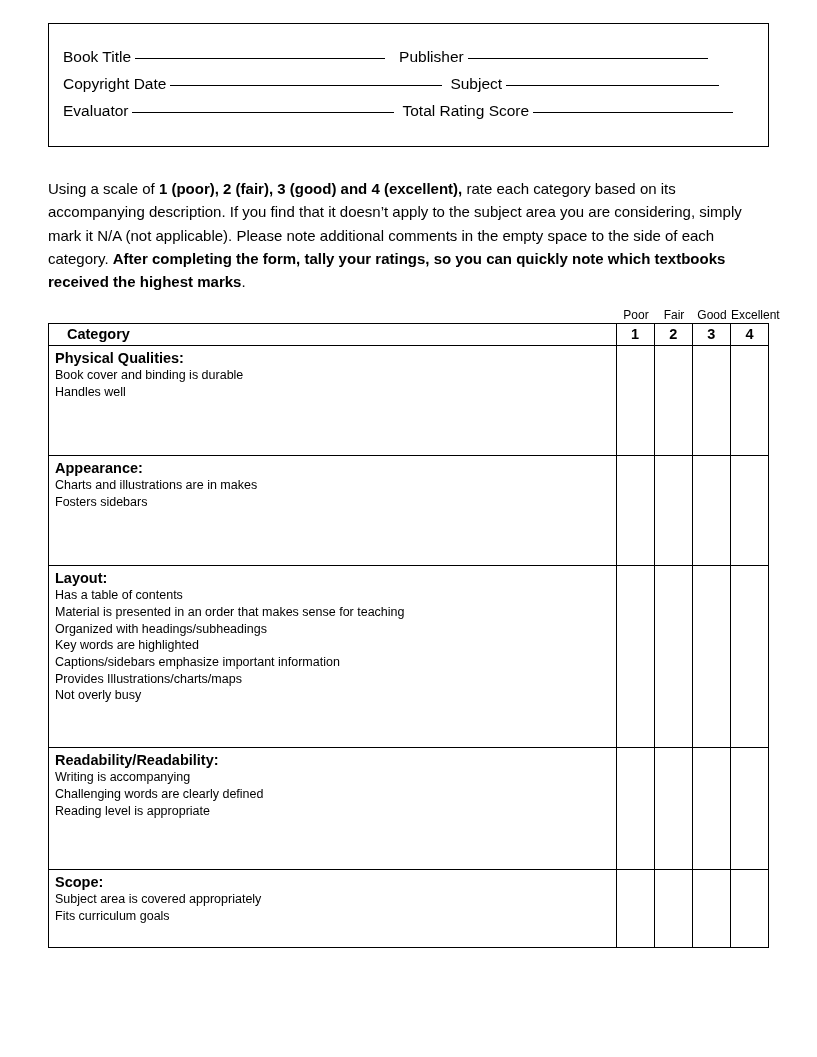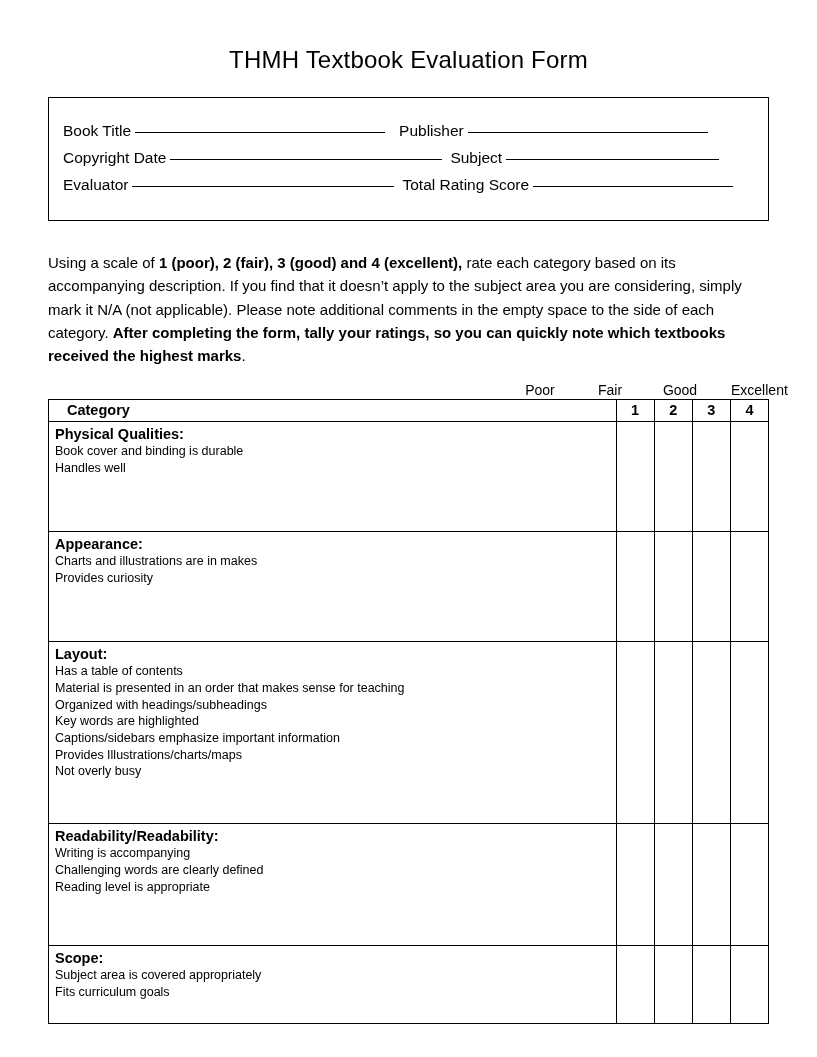--- a/index.html
+++ b/index.html
@@ -66,22 +66,21 @@
     margin-top: 30px;
     font-size: 15px;
     line-height: 1.55;
   }
   .instructions b { font-weight: bold; }
 
   .scale-head {
     display: flex;
     justify-content: flex-end;
     margin-top: 14px;
-    font-size: 14px;
-    gap: 32px;
+    font-size: 12px;
   }
   .scale-head div {
     width: 38px;
     text-align: center;
   }
   .scale-head .first { width: 38px; }
 
   table.eval {
     width: 100%;
     border-collapse: collapse;
@@ -121,21 +120,20 @@
     font-size: 12.5px;
     line-height: 1.33;
   }
   .num-cell { text-align: center; }
 </style>
 </head>
 <body>
 
 <div class="page">
 
-  <h1 class="title">THMH Textbook Evaluation Form</h1>
 
   <div class="header-box">
     <div class="hdr-row">
       <span class="hdr-label">Book Title</span>
       <span class="rule r1"></span>
       <span class="spacer"></span>
       <span class="hdr-label">Publisher</span>
       <span class="rule r4"></span>
     </div>
     <div class="hdr-row">
@@ -190,21 +188,21 @@
         <td class="num-cell"></td>
         <td class="num-cell"></td>
         <td class="num-cell"></td>
       </tr>
 
       <tr style="height:110px">
         <td>
           <div class="cat-cell-body">
             <div class="cat-title">Appearance:</div>
             <div class="cat-item">Charts and illustrations are in makes</div>
-            <div class="cat-item">Provides curiosity</div>
+            <div class="cat-item">Fosters sidebars</div>
           </div>
         </td>
         <td class="num-cell"></td>
         <td class="num-cell"></td>
         <td class="num-cell"></td>
         <td class="num-cell"></td>
       </tr>
 
       <tr style="height:182px">
         <td>

